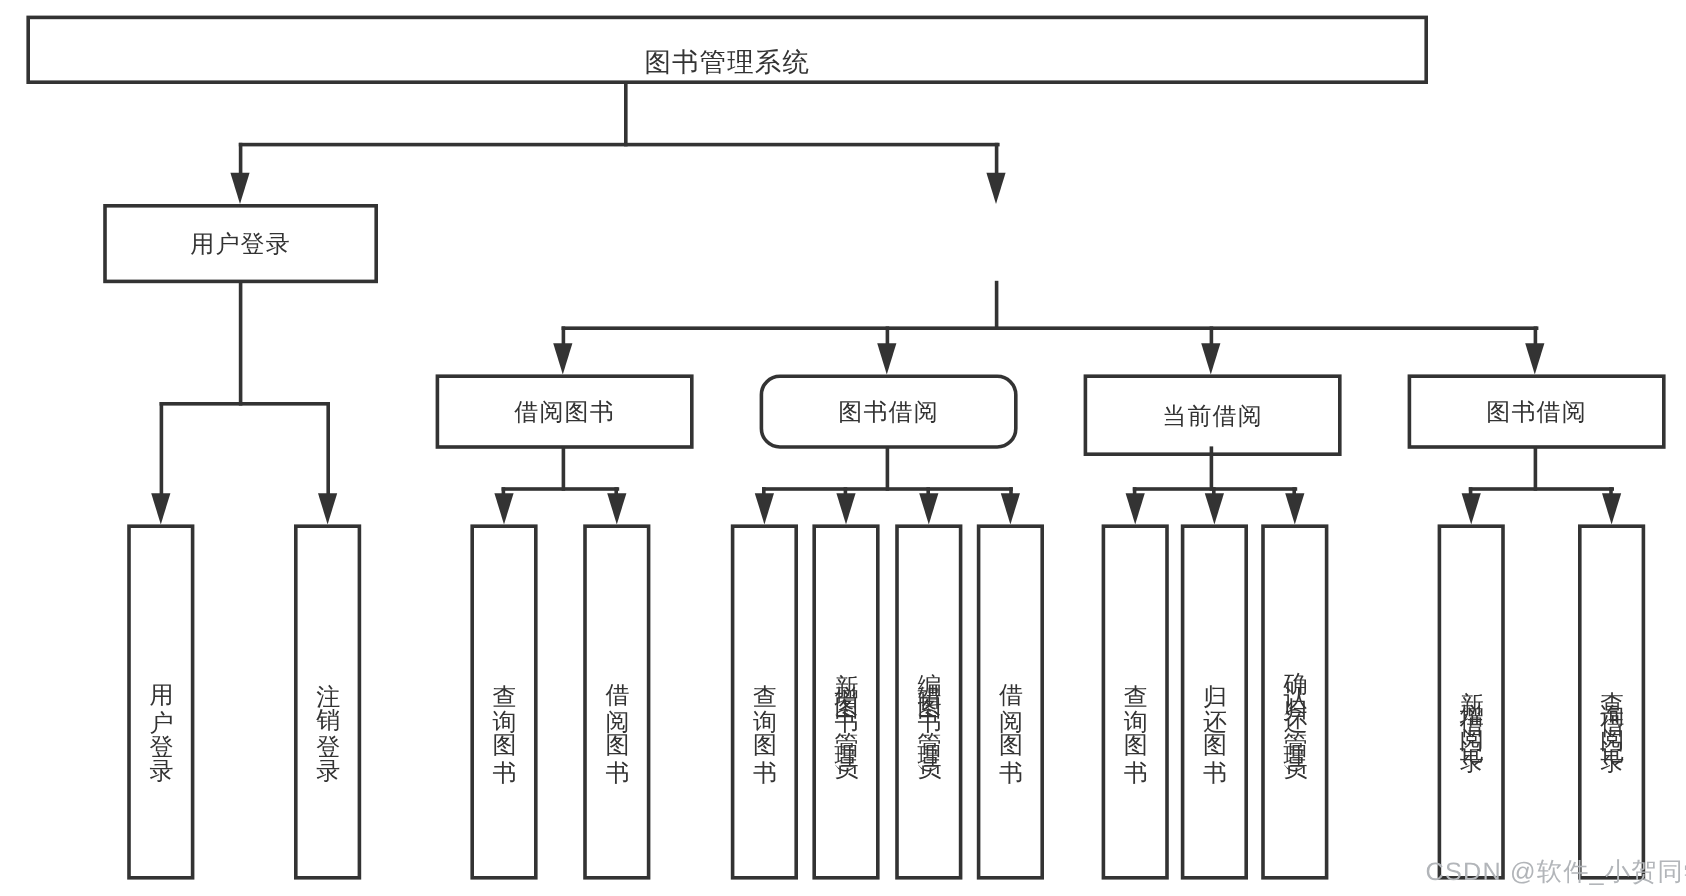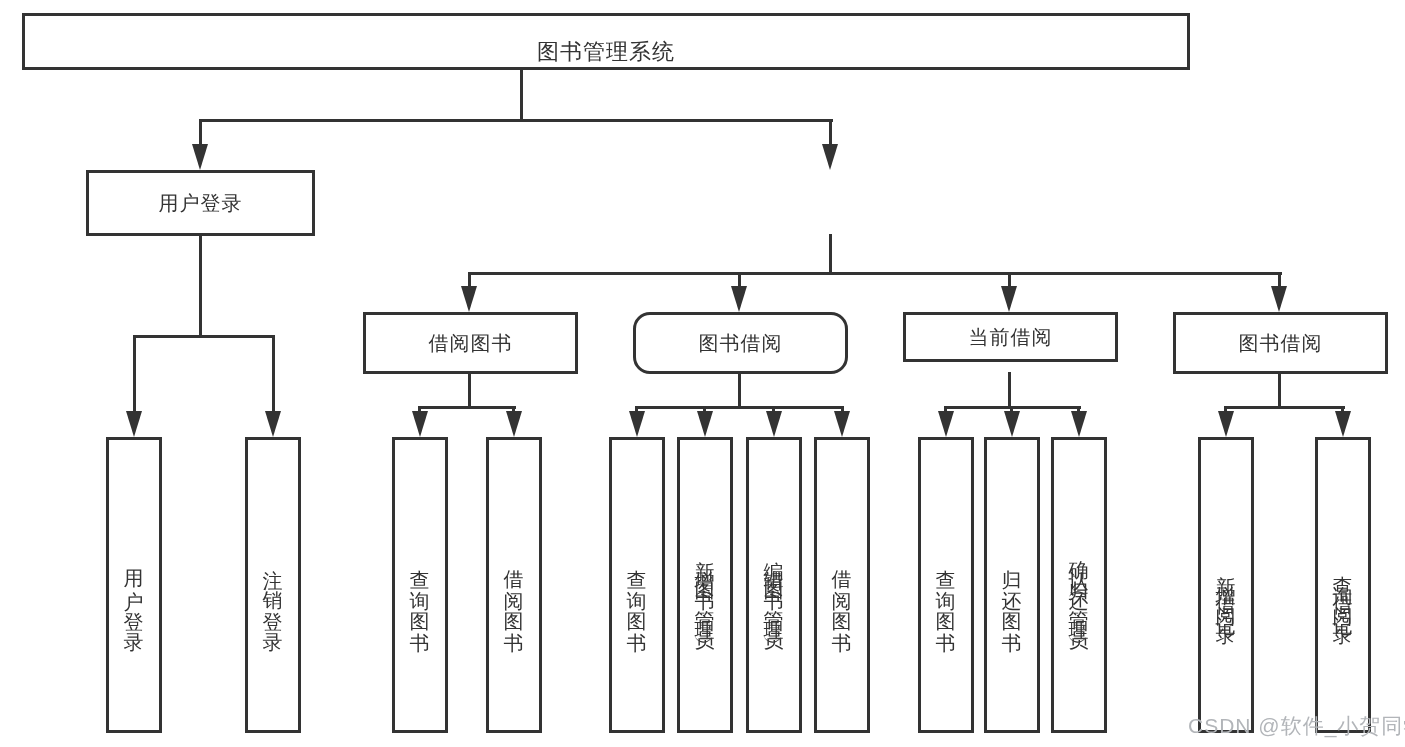--- a/index.html
+++ b/index.html
@@ -73,21 +73,21 @@
   <div class="arrow" style="left:1001px;top:286px;"></div>
   <div class="vline" style="left:1278px;top:272px;height:20px;"></div>
   <div class="arrow" style="left:1271px;top:286px;"></div>
 
   <div class="node node-branch" style="left:363px;top:312px;width:215px;height:62px;">
     <span class="label">借阅图书</span>
   </div>
   <div class="node node-branch" style="left:633px;top:312px;width:215px;height:62px;border-radius:17px;">
     <span class="label">图书借阅</span>
   </div>
-  <div class="node node-branch" style="left:903px;top:312px;width:215px;height:50px;">
+  <div class="node node-branch" style="left:903px;top:312px;width:215px;height:68px;">
     <span class="label">当前借阅</span>
   </div>
   <div class="node node-branch" style="left:1173px;top:312px;width:215px;height:62px;">
     <span class="label">图书借阅</span>
   </div>
 
   <div class="vline" style="left:468px;top:372px;height:37px;"></div>
   <div class="hline" style="left:418px;top:406px;width:98px;"></div>
   <div class="vline" style="left:418px;top:406px;height:9px;"></div>
   <div class="arrow" style="left:412px;top:411px;"></div>

